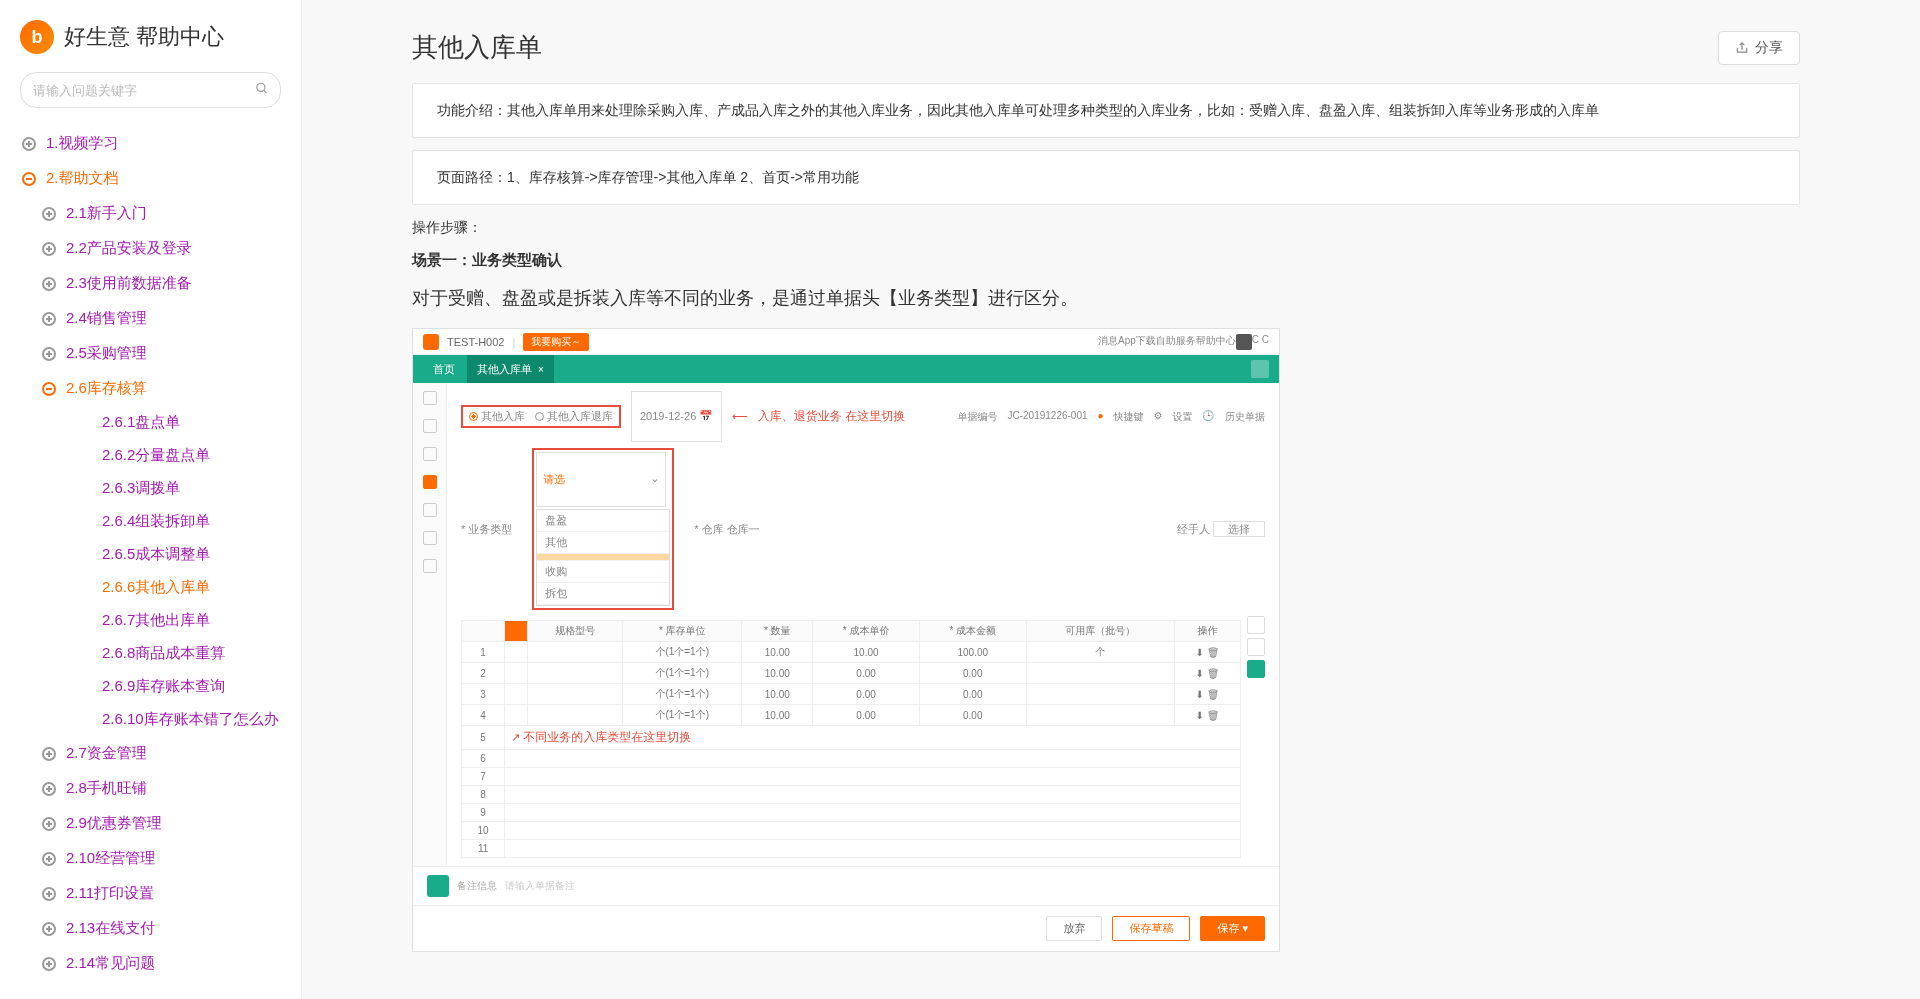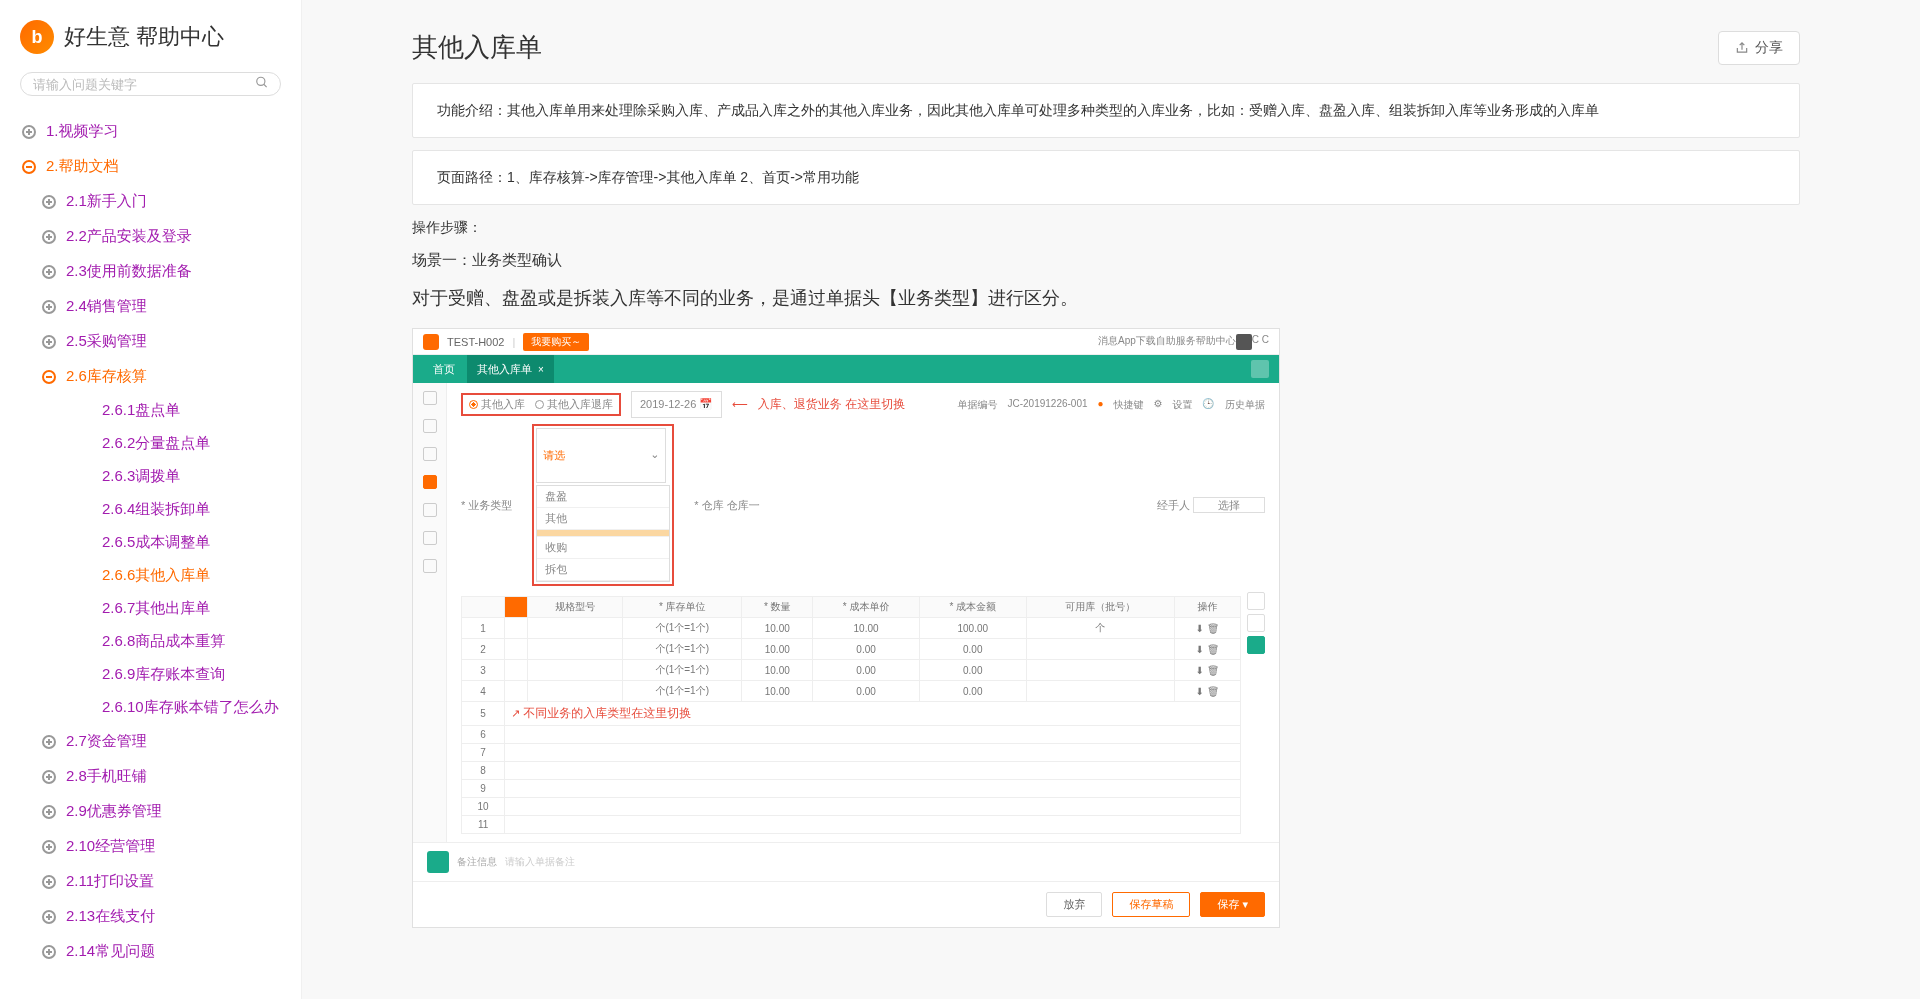--- a/index.html
+++ b/index.html
@@ -3,21 +3,21 @@
 <meta charset="utf-8">
 <style>
 *{margin:0;padding:0;box-sizing:border-box;font-family:"Microsoft YaHei","PingFang SC",sans-serif}
 body{background:#fff;font-size:14px;color:#333}
 .page{display:flex;min-height:100vh}
 .sidebar{width:302px;background:#fff;padding:20px 20px;border-right:1px solid #f0f0f0}
 .logo-row{display:flex;align-items:center;margin-bottom:18px}
 .logo-circle{width:34px;height:34px;border-radius:50%;background:linear-gradient(135deg,#ff6a00,#ff8c00);display:flex;align-items:center;justify-content:center;color:#fff;font-weight:bold;font-size:18px;margin-right:10px}
 .logo-text{font-size:22px;color:#333;font-weight:500}
 .search-wrap{position:relative;margin-bottom:18px}
-.search-input{width:100%;height:24px;border:1px solid #ddd;border-radius:16px;padding:0 36px 0 12px;font-size:13px;outline:none}
+.search-input{width:100%;height:36px;border:1px solid #ddd;border-radius:16px;padding:0 36px 0 12px;font-size:13px;outline:none}
 .search-input::placeholder{color:#bbb}
 .search-icon{position:absolute;right:12px;top:50%;transform:translateY(-50%);color:#999;font-size:14px}
 .nav-item{display:flex;align-items:center;padding:8px 0;cursor:pointer;font-size:15px;color:#a21caf}
 .nav-item.active{color:#ff6a00}
 .nav-icon{width:18px;height:18px;margin-right:8px;display:inline-flex;align-items:center;justify-content:center}
 .plus-ic{width:14px;height:14px;border:2px solid #999;border-radius:50%;position:relative}
 .plus-ic::before,.plus-ic::after{content:"";position:absolute;background:#999}
 .plus-ic::before{width:6px;height:2px;top:4px;left:2px}
 .plus-ic::after{width:2px;height:6px;top:2px;left:4px}
 .minus-ic{width:14px;height:14px;border:2px solid #ff6a00;border-radius:50%;position:relative}
@@ -25,21 +25,21 @@
 .sub1{padding-left:20px}
 .sub3{padding-left:62px;font-size:14px}
 .sub3 .nav-item{padding:7px 0}
 .main{flex:1;background:#f8f8f8;padding:30px 120px 30px 110px}
 .title-row{display:flex;justify-content:space-between;align-items:center;margin-bottom:18px}
 .page-title{font-size:26px;font-weight:500;color:#333}
 .share-btn{border:1px solid #ddd;border-radius:4px;padding:7px 16px;background:#fff;cursor:pointer;font-size:14px;color:#555;display:flex;align-items:center;gap:6px}
 .info-box{background:#fff;border:1px solid #e5e5e5;border-radius:2px;padding:14px 24px;margin-bottom:12px;font-size:14px;line-height:1.8}
 .info-label{font-weight:500}
 .section-label{font-size:14px;margin:14px 0 10px}
-.section-h{font-weight:normal;margin:14px 0 10px;font-size:15px}
+.section-h{font-weight:bold;margin:14px 0 10px;font-size:15px}
 .body-text{font-size:18px;line-height:2;margin-bottom:8px}
 
 .app-mock{background:#fff;border:1px solid #e0e0e0;width:868px;margin:12px 0 18px;font-size:11px;color:#666}
 .app-top{display:flex;align-items:center;height:26px;padding:0 10px;background:#fff;border-bottom:1px solid #eee}
 .app-top-left{display:flex;align-items:center;gap:8px}
 .mini-logo{width:16px;height:16px;border-radius:3px;background:#ff6a00}
 .app-top-right{margin-left:auto;display:flex;gap:0;font-size:10px;color:#888}
 .app-tabbar{background:#1aab8a;height:28px;display:flex;align-items:center;color:#fff;padding:0 10px;gap:2px}
 .app-tab{padding:0 10px;height:100%;display:flex;align-items:center;font-size:11px}
 .app-tab.sel{background:#0d8a6e}
@@ -47,21 +47,21 @@
 .app-body{display:flex}
 .app-sidenav{width:34px;background:#fafafa;border-right:1px solid #eee;display:flex;flex-direction:column;align-items:center;padding-top:8px;gap:14px}
 .sn-ic{width:14px;height:14px;border:1px solid #ccc;border-radius:2px}
 .sn-ic.act{background:#ff6a00;border-color:#ff6a00}
 .app-content{flex:1;padding:8px 14px}
 .ac-row1{display:flex;align-items:center;gap:10px;font-size:11px;color:#888;margin-bottom:6px}
 .radio-box{border:2px solid #e74c3c;padding:2px 6px;display:flex;gap:10px;align-items:center}
 .radio-item{display:flex;align-items:center;gap:3px}
 .radio-dot{width:9px;height:9px;border:1px solid #999;border-radius:50%}
 .radio-dot.on{border-color:#ff6a00;background:radial-gradient(circle,#ff6a00 40%,transparent 45%)}
-.date-box{border:1px solid #ddd;padding:6px 8px}
+.date-box{border:1px solid #ddd;padding:18px 8px}
 .red-arrow{color:#e74c3c;font-size:11px}
 .red-note{color:#e74c3c;font-size:12px}
 .ac-row2{display:flex;gap:20px;font-size:11px;color:#888;margin-bottom:6px;align-items:center}
 .dd-box{border:2px solid #e74c3c;padding:2px;position:relative}
 .dd-inner{border:1px solid #ddd;width:130px;padding:19px 6px;display:flex;justify-content:space-between}
 .dd-list{background:#fff;border:1px solid #ddd;width:134px;margin-top:2px}
 .dd-opt{padding:3px 8px;border-bottom:1px solid #f0f0f0}
 .dd-opt.hi{background:#fbd7a1}
 .tbl{width:100%;border-collapse:collapse;font-size:10px;margin-top:4px}
 .tbl th,.tbl td{border:1px solid #eee;padding:3px 6px;text-align:center;color:#777}
@@ -315,21 +315,21 @@
                 </div>
               <div class="dd-list">
                 <div class="dd-opt">盘盈</div>
                 <div class="dd-opt">其他</div>
                 <div class="dd-opt hi"></div>
                 <div class="dd-opt">收购</div>
                 <div class="dd-opt">拆包</div>
               </div>
             </div>
             <span>* <span>仓库</span> <span>仓库一</span></span>
-            <span style="margin-left:auto"><span>经手人</span> <span style="border:1px solid #ddd;padding:1px 24px">选择</span></span>
+            <span style="margin-left:auto"><span>经手人</span> <span style="border:1px solid #ddd;padding:1px 14px">选择</span></span>
           </div>
 
           <div class="right-icons">
           <table class="tbl">
             <thead>
                   <tr>
               <th></th>
                     <th style="background:#ff6a00;color:#fff"></th>
                     <th>规格型号</th>
                     <th>* <span>库存单位</span></th>

